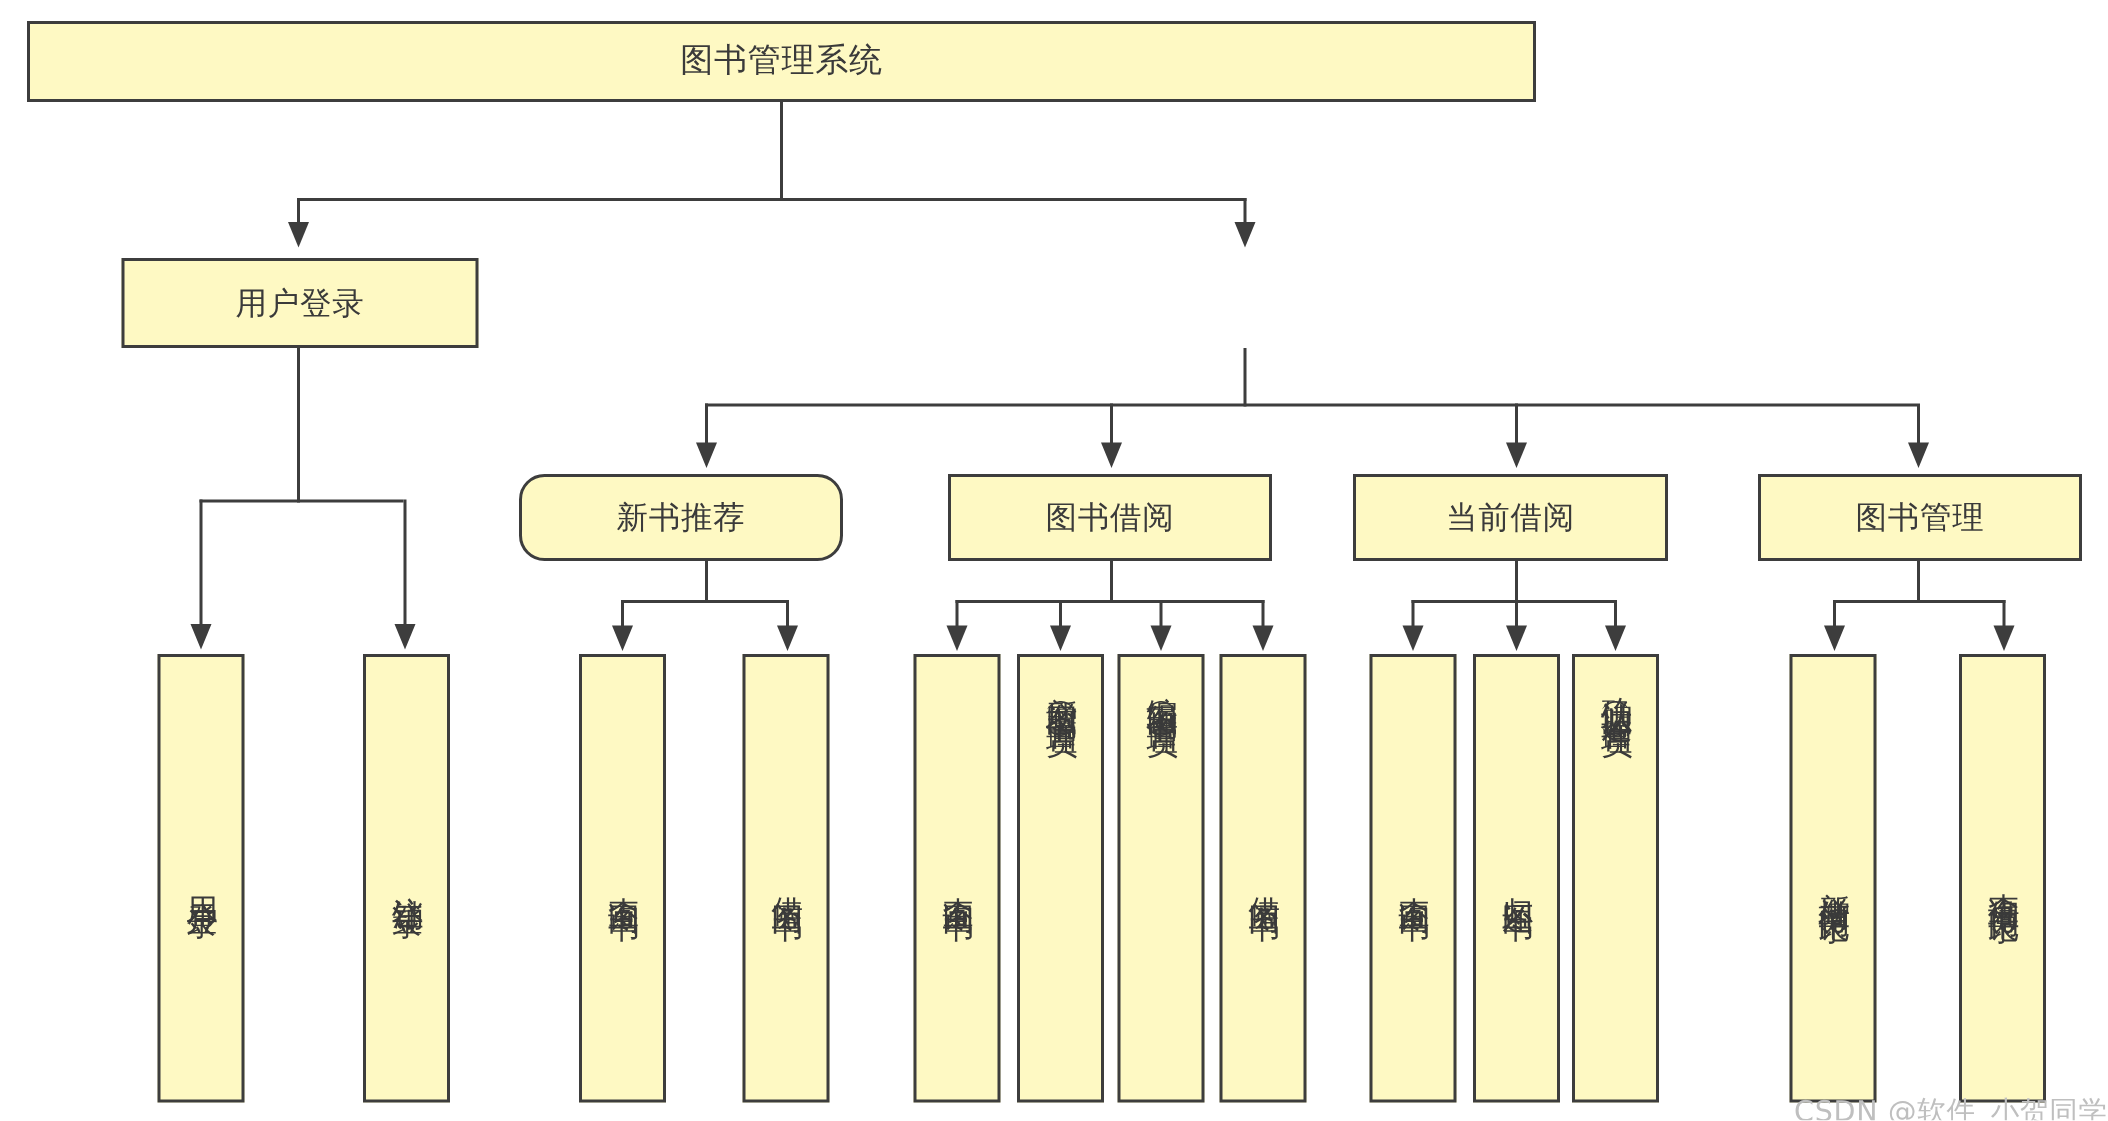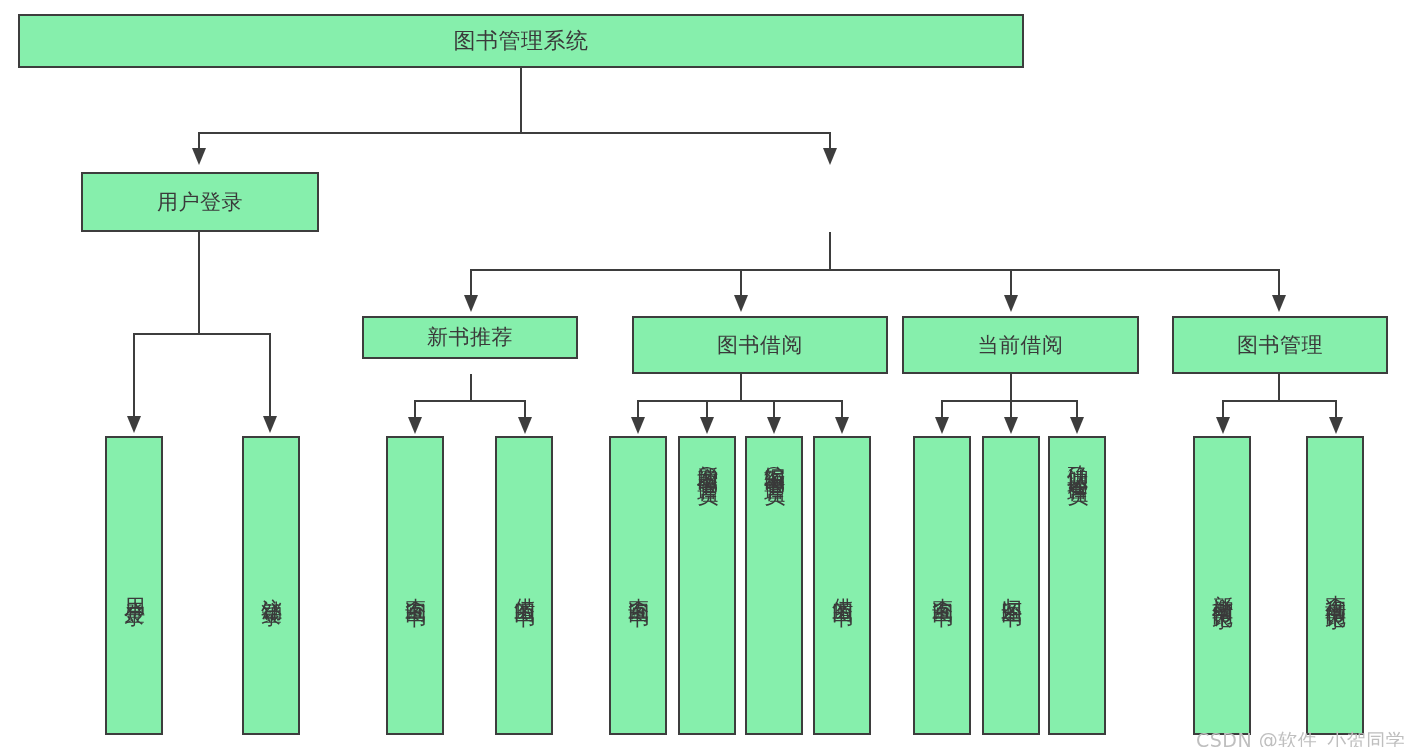--- a/index.html
+++ b/index.html
@@ -12,21 +12,21 @@
     position:relative;
     width:1405px;
     height:747px;
     background:#ffffff;
     overflow:hidden;
   }
   
   .node{
     position:absolute;
     box-sizing:border-box;
-    background:#86efac;
+    background:#fef9c3;
     border:2.2px solid #3d3d3d;
     display:flex;
     align-items:center;
     justify-content:center;
     color:#3a3a3a;
   }
   .node .label{
     font-size:21px;
     line-height:1.05;
     letter-spacing:0.5px;
@@ -108,27 +108,27 @@
   <div class="hline" style="left:470px;top:269px;width:808px;height:2.2px;"></div>
   <div class="vline" style="left:470px;top:269px;height:28px;"></div>
   <div class="arrow" style="left:464px;top:295px;"></div>
   <div class="vline" style="left:740px;top:269px;height:28px;"></div>
   <div class="arrow" style="left:734px;top:295px;"></div>
   <div class="vline" style="left:1010px;top:269px;height:28px;"></div>
   <div class="arrow" style="left:1004px;top:295px;"></div>
   <div class="vline" style="left:1278px;top:269px;height:28px;"></div>
   <div class="arrow" style="left:1272px;top:295px;"></div>
 
-  <div class="node" style="left:362px;top:316px;width:216px;height:43px;">
+  <div class="node" style="left:346px;top:316px;width:216px;height:58px;border-radius:17px;">
     <span class="label">新书推荐</span>
   </div>
-  <div class="node" style="left:632px;top:316px;width:256px;height:58px;">
+  <div class="node" style="left:632px;top:316px;width:216px;height:58px;">
     <span class="label">图书借阅</span>
   </div>
-  <div class="node" style="left:902px;top:316px;width:237px;height:58px;">
+  <div class="node" style="left:902px;top:316px;width:210px;height:58px;">
     <span class="label">当前借阅</span>
   </div>
   <div class="node" style="left:1172px;top:316px;width:216px;height:58px;">
     <span class="label">图书管理</span>
   </div>
 
   <div class="vline" style="left:470px;top:374px;height:28px;"></div>
   <div class="hline" style="left:414px;top:400px;width:112px;height:2.2px;"></div>
   <div class="vline" style="left:414px;top:400px;height:19px;"></div>
   <div class="arrow" style="left:408px;top:417px;"></div>

